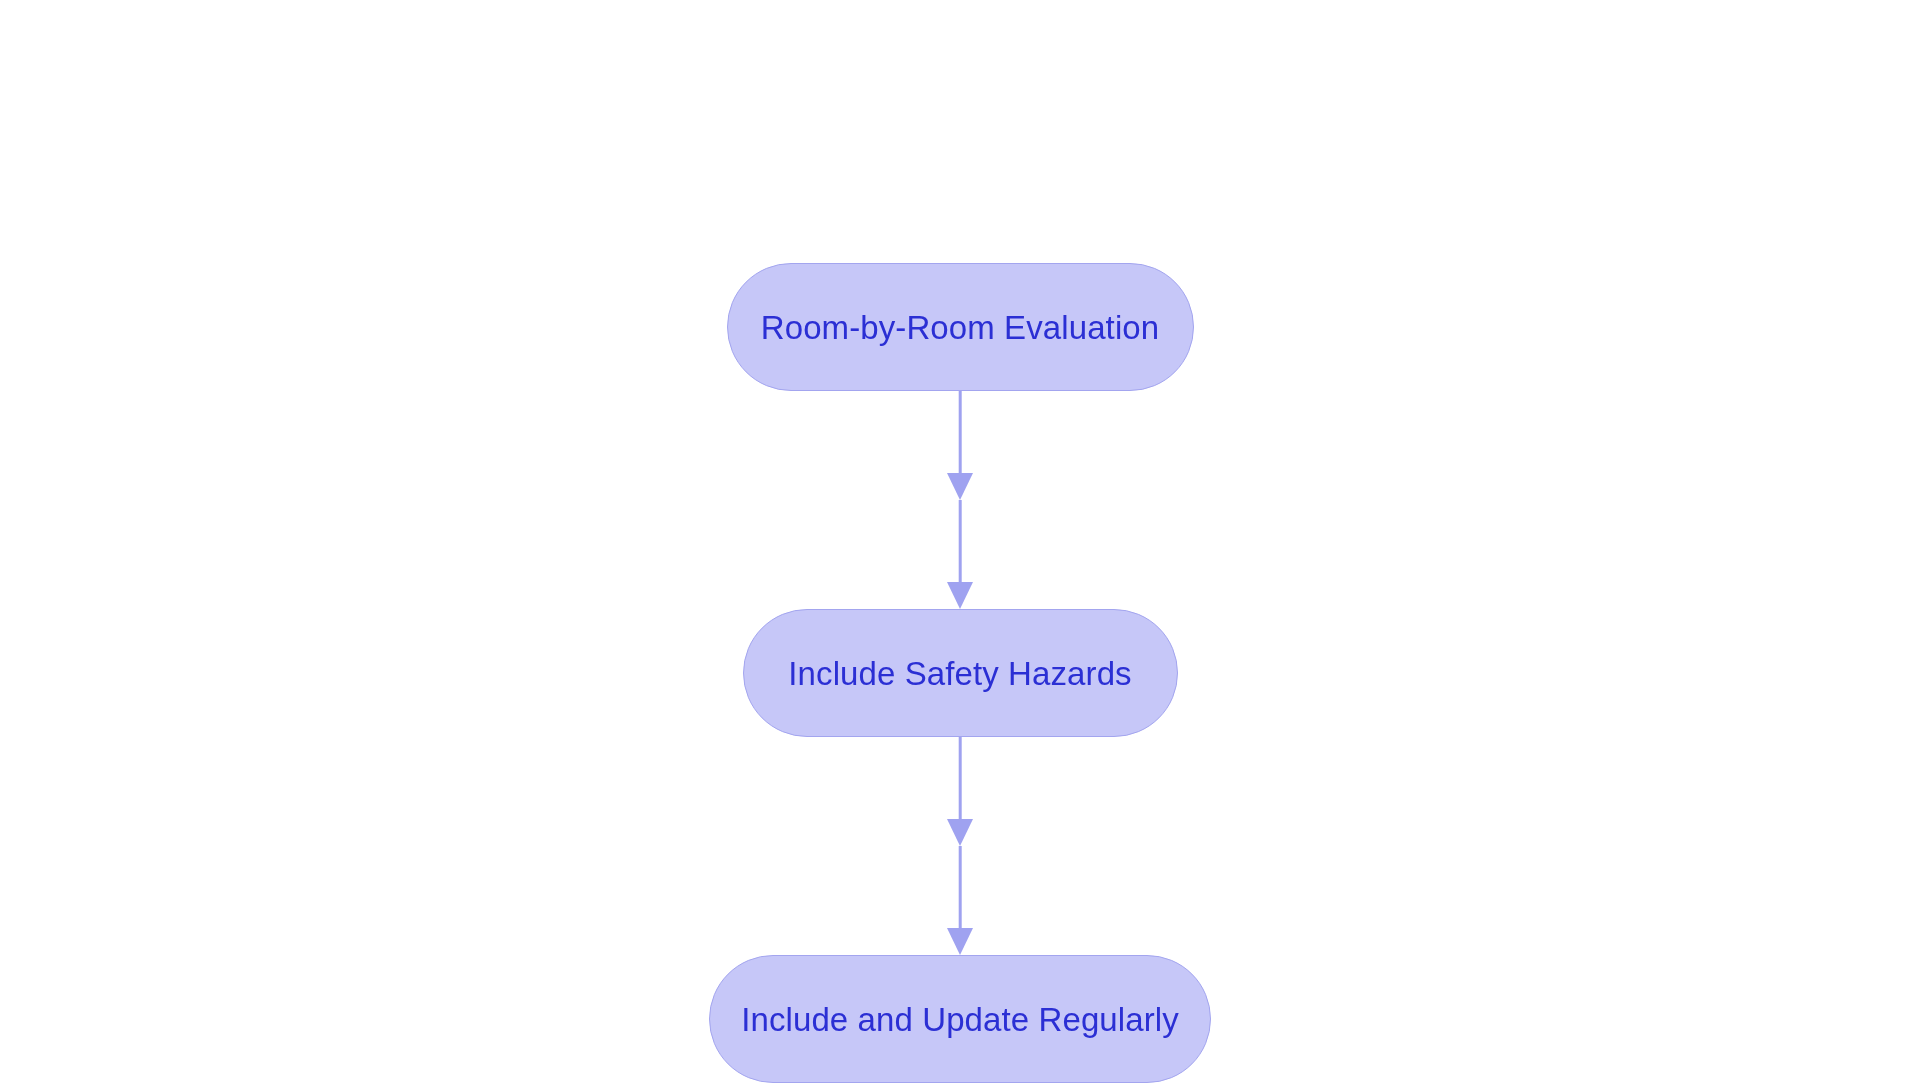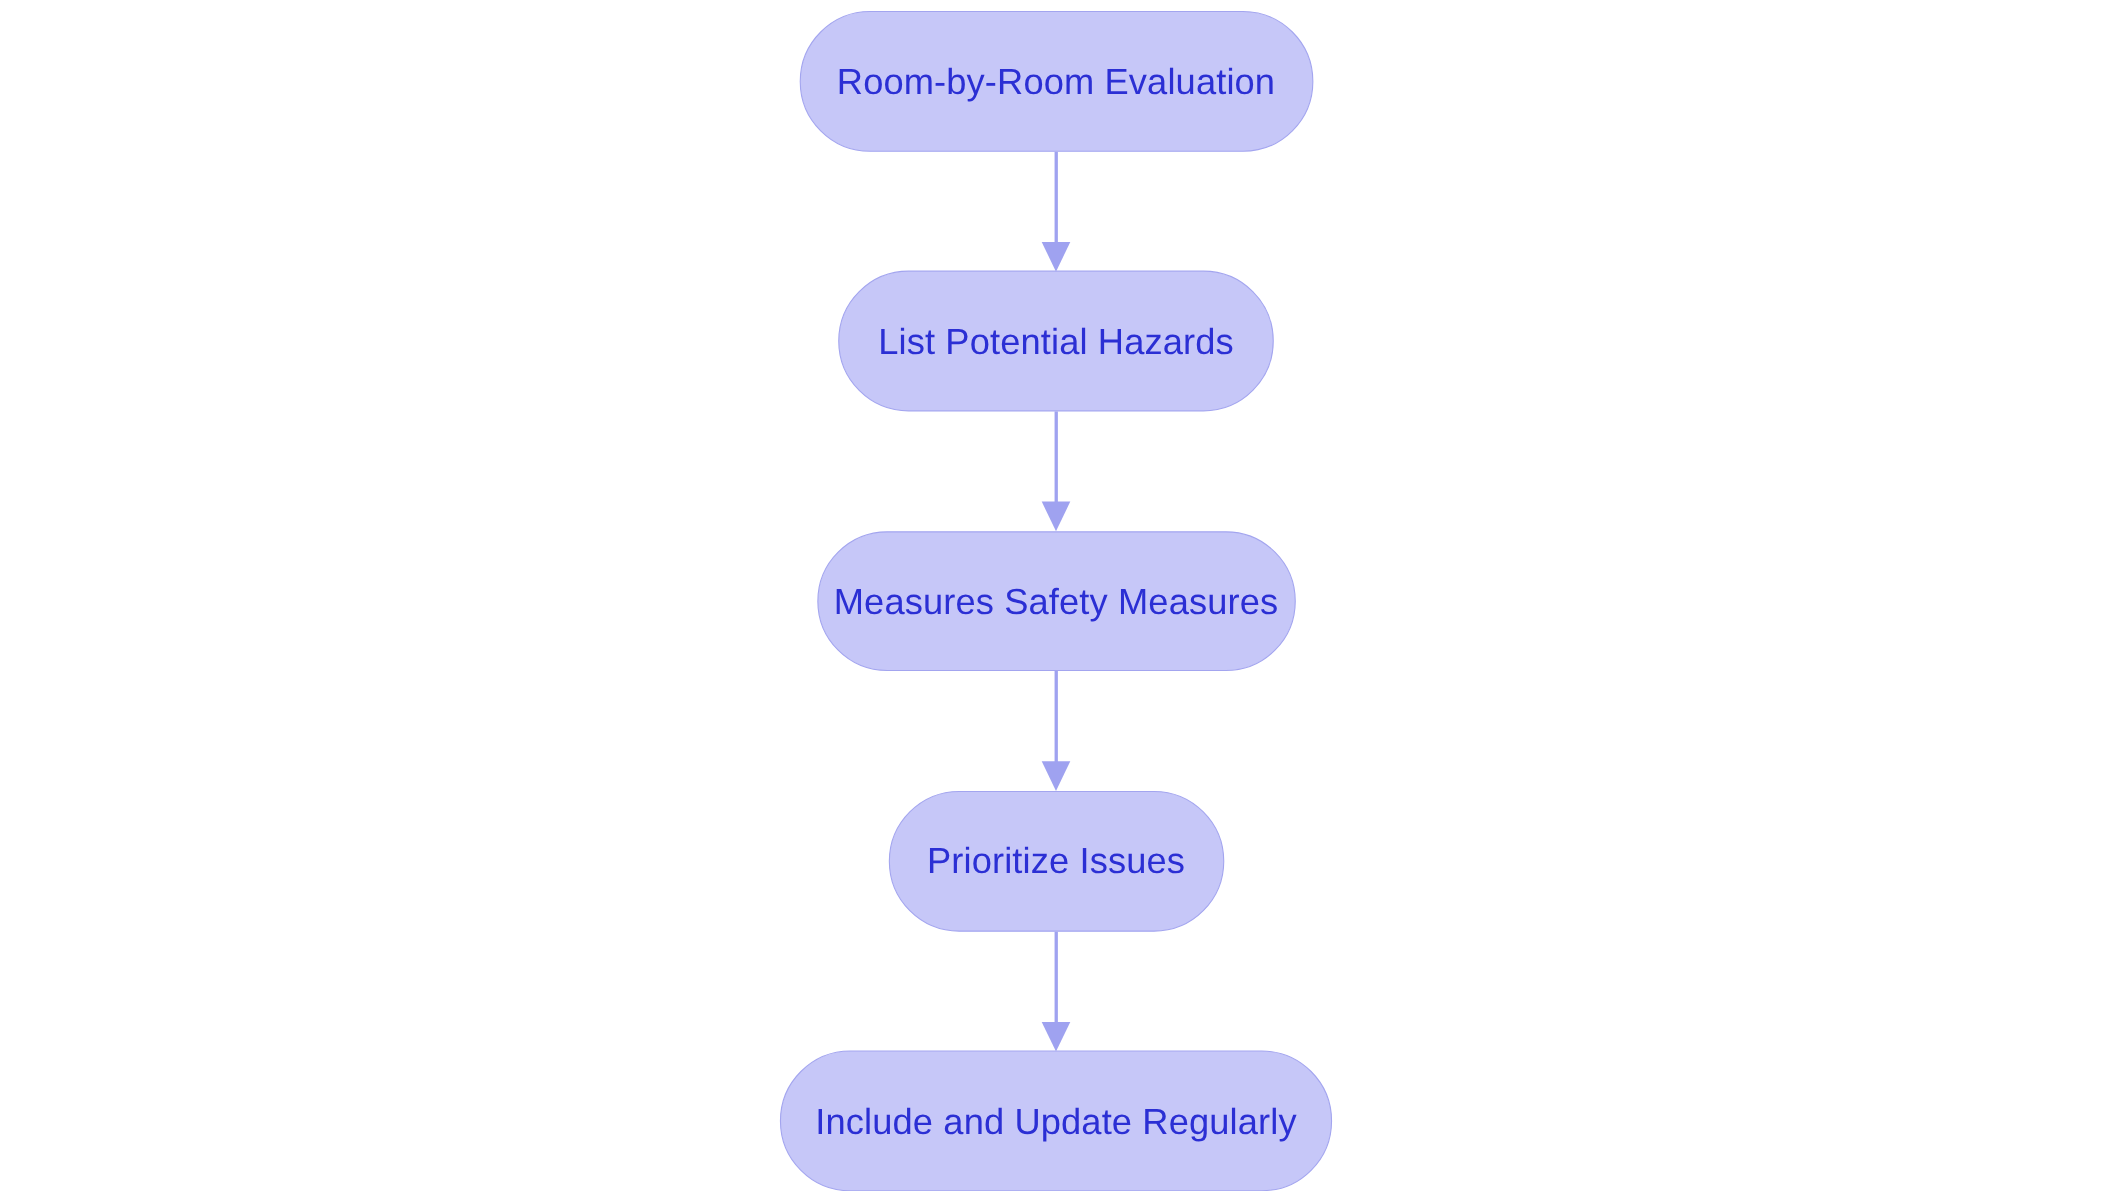--- a/index.html
+++ b/index.html
@@ -109,41 +109,35 @@
 
     <div class="flow-node w-n0">
       <span class="node-label">Room-by-Room Evaluation</span>
     </div>
 
     <div class="flow-connector">
       <div class="conn-line"></div>
       <div class="conn-arrowhead"></div>
     </div>
 
-    <div class="flow-node w-n1">
-      <span class="node-label">List Potential Hazards</span>
+
+    <div class="flow-connector">
+      <div class="conn-line"></div>
+      <div class="conn-arrowhead"></div>
+    </div>
+
+    <div class="flow-node w-n2">
+      <span class="node-label">Include Safety Hazards</span>
     </div>
 
     <div class="flow-connector">
       <div class="conn-line"></div>
       <div class="conn-arrowhead"></div>
     </div>
 
-    <div class="flow-node w-n2">
-      <span class="node-label">Measures Safety Measures</span>
-    </div>
-
-    <div class="flow-connector">
-      <div class="conn-line"></div>
-      <div class="conn-arrowhead"></div>
-    </div>
-
-    <div class="flow-node w-n3">
-      <span class="node-label">Prioritize Issues</span>
-    </div>
 
     <div class="flow-connector">
       <div class="conn-line"></div>
       <div class="conn-arrowhead"></div>
     </div>
 
     <div class="flow-node w-n4">
       <span class="node-label">Include and Update Regularly</span>
     </div>
 

